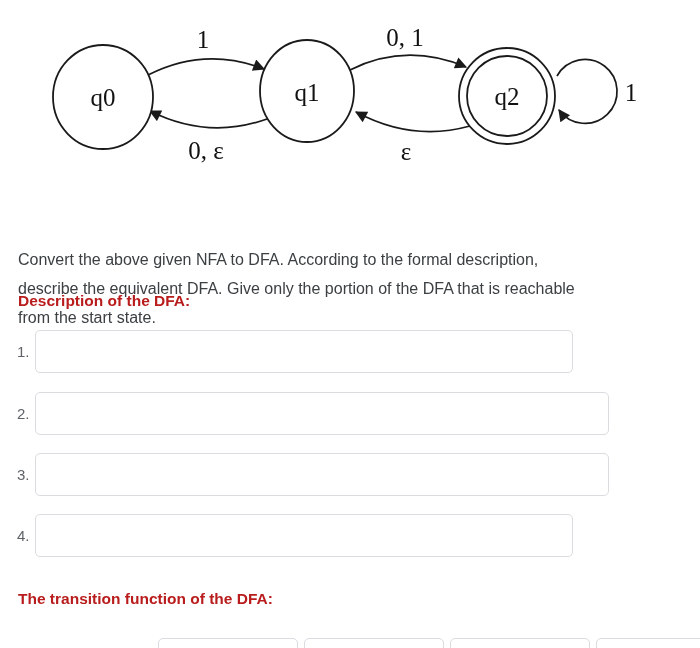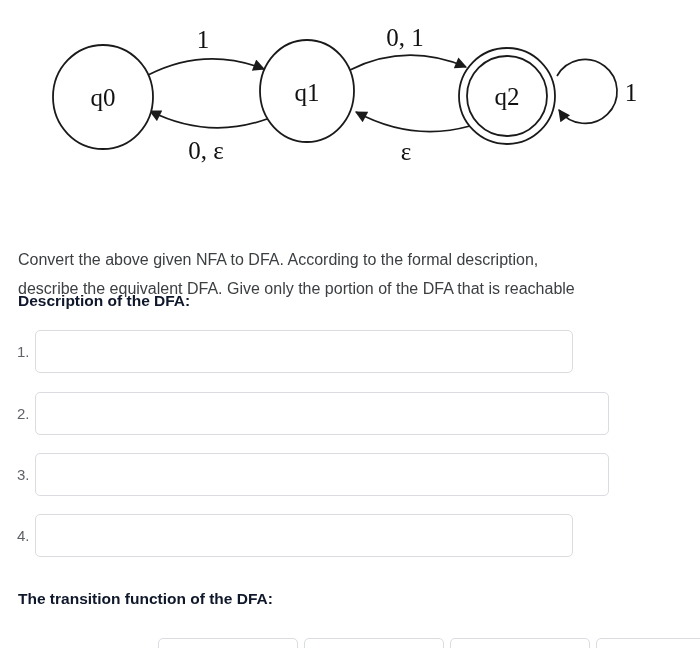--- a/index.html
+++ b/index.html
@@ -47,21 +47,21 @@
     font-size: 16px;
     line-height: 29px;
     color: #3c4043;
     margin-top: 44px;
   }
   .section-heading {
     position: absolute;
     left: 18px;
     font-size: 15.5px;
     font-weight: 700;
-    color: #0f172a;
+    color: #b91c1c;
     text-align: right;
   }
   .heading-description { top: 292px; }
   .heading-transition  { top: 590px; }
 
   
   .row-num {
     position: absolute;
     left: 17px;
     font-size: 15px;
@@ -119,20 +119,21 @@
   <text class="edge-label" x="163" y="38">1</text>
   <text class="edge-label" x="166" y="149">0, ε</text>
   <text class="edge-label" x="365" y="36">0, 1</text>
   <text class="edge-label" x="366" y="150">ε</text>
   <text class="edge-label" x="591" y="91">1</text>
 </svg>
 
 <div class="prompt">
   <div>Convert the above given NFA to DFA. According to the formal description,</div>
   <div>describe the equivalent DFA. Give only the portion of the DFA that is reachable</div>
+  <div>from the start state.</div>
 </div>
 
 <div class="section-heading heading-description">Description of the DFA:</div>
 
 <div class="row-num" id="num-1">1.</div>
 <input class="text-input" id="desc-input-1" type="text" value="" style="">
 
 <div class="row-num" id="num-2">2.</div>
 <input class="text-input" id="desc-input-2" type="text" value="" style="">
 

